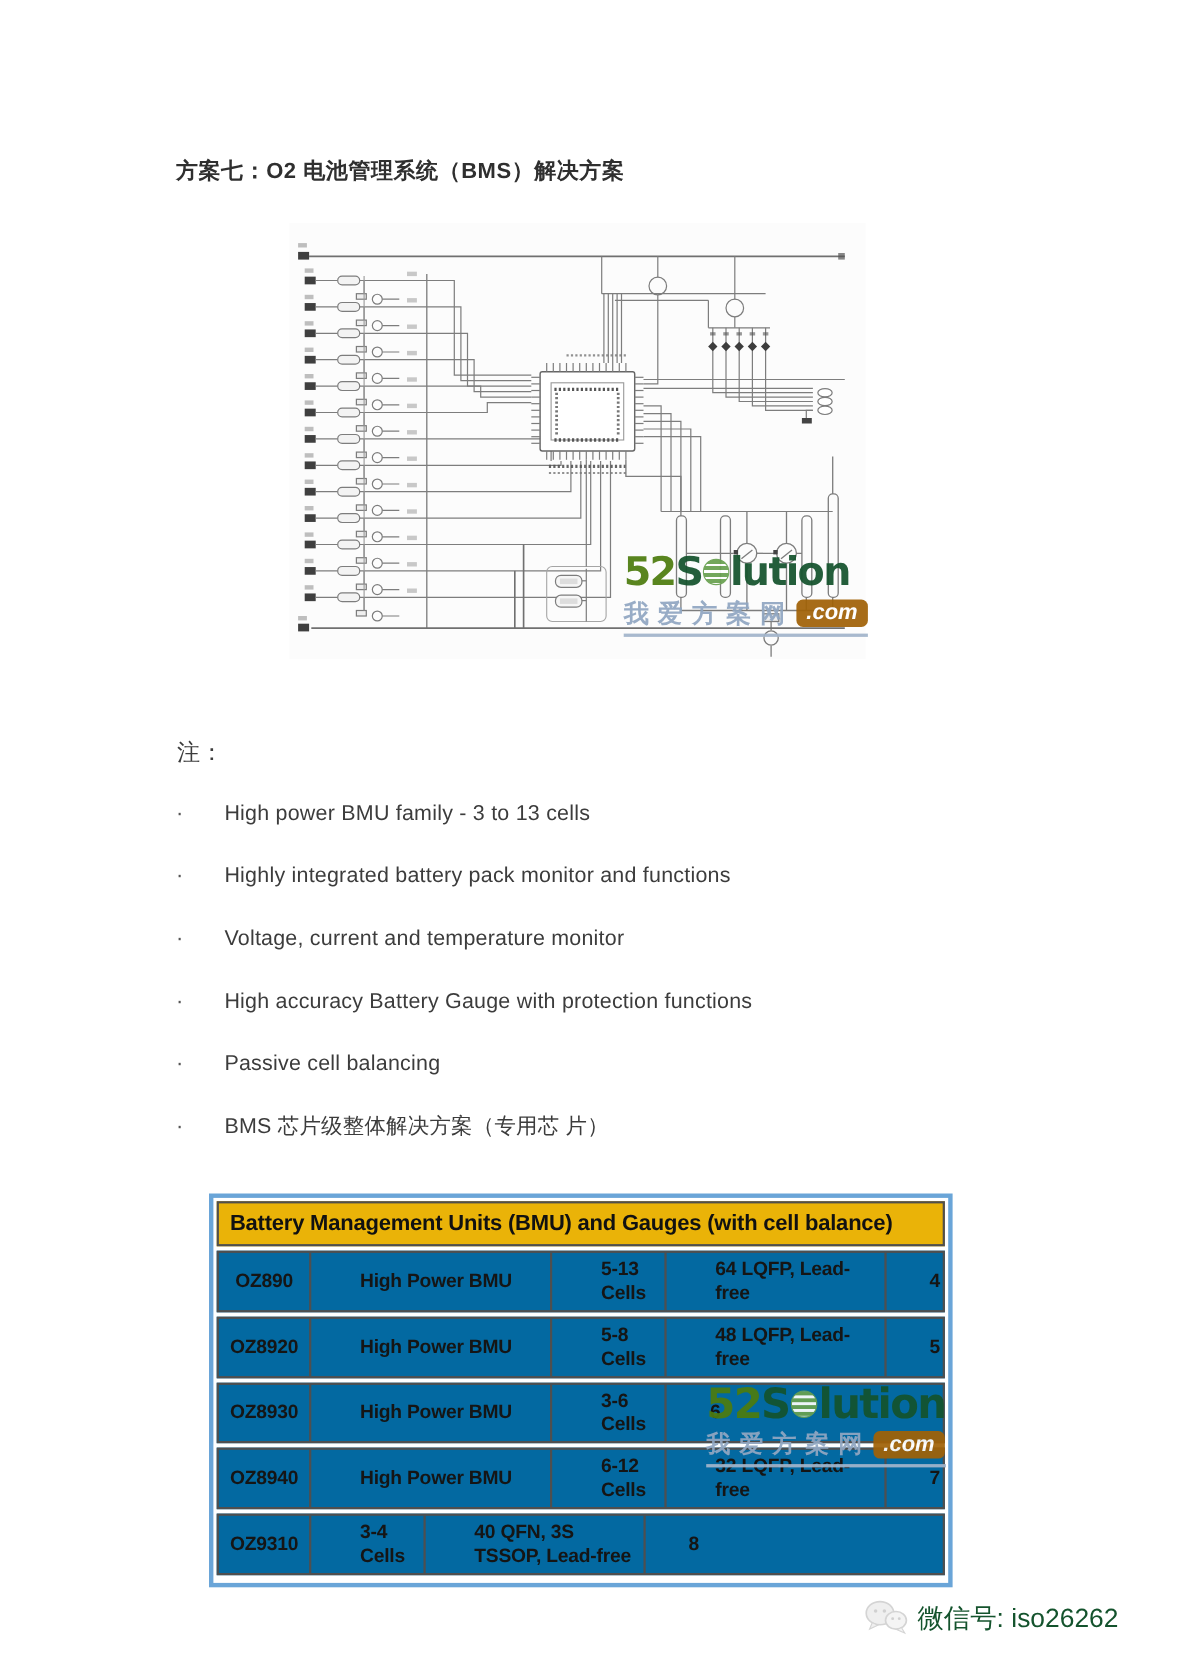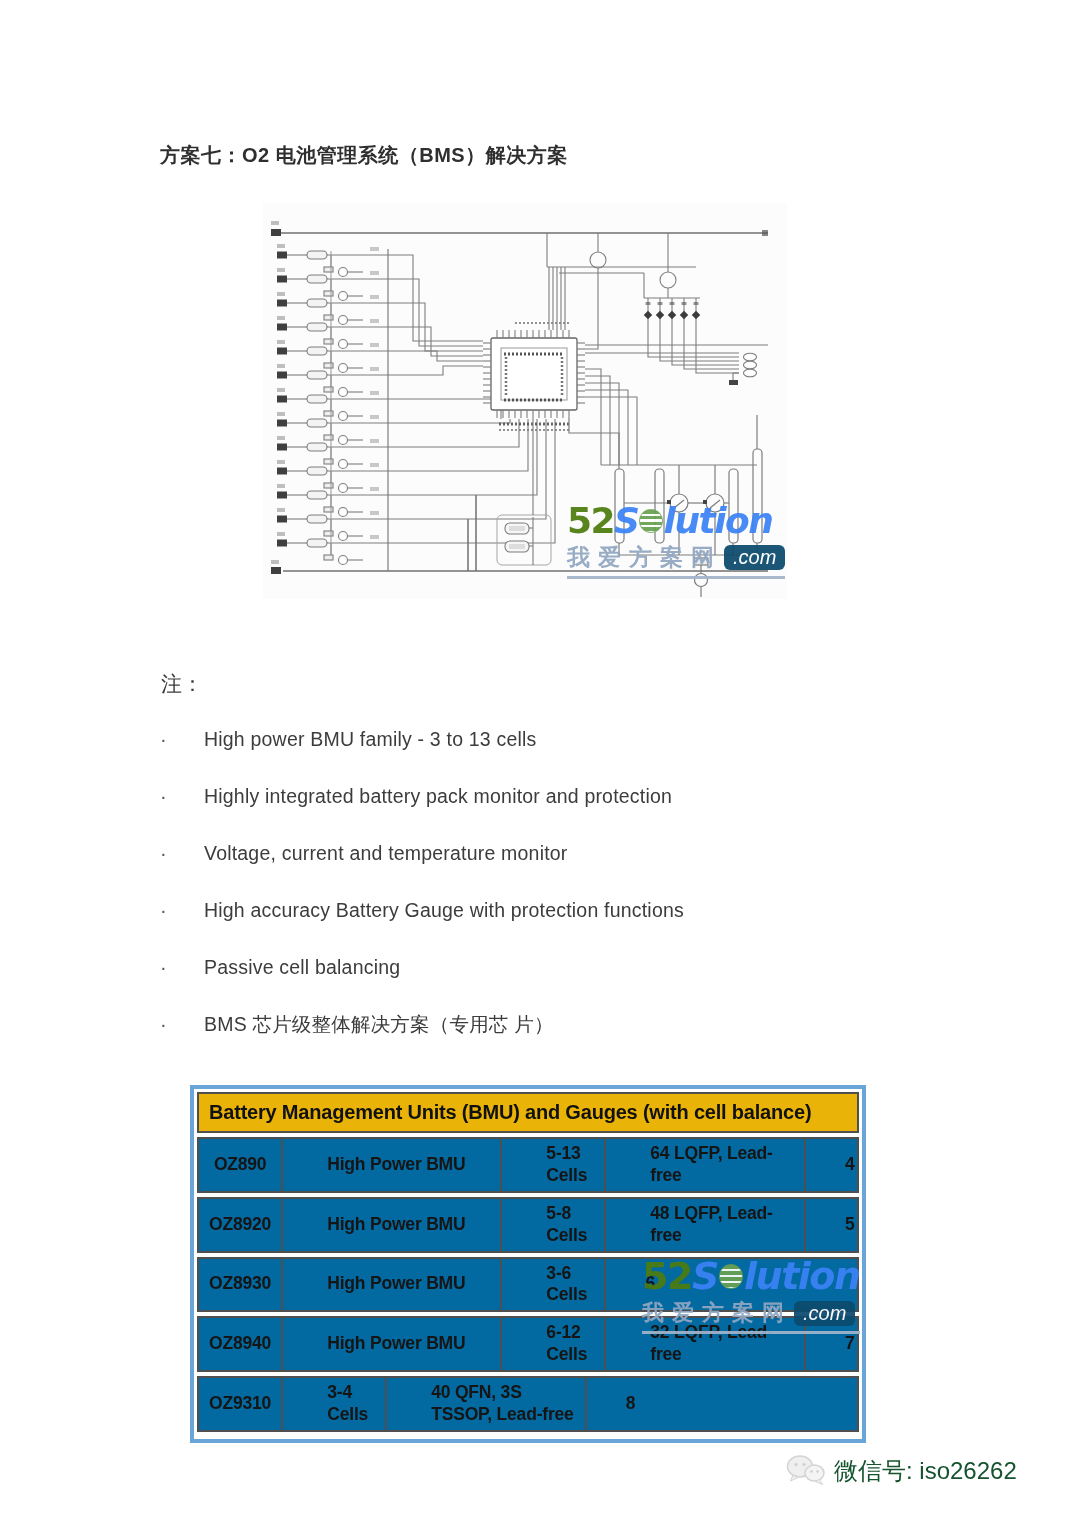--- a/index.html
+++ b/index.html
@@ -32,29 +32,29 @@
   .c4{width:30.3%;}
   .c5{width:7.3%;justify-content:center;}
   
   .wm{position:absolute;pointer-events:none;opacity:.93;}
   .wm-schematic{left:304px;top:300px;}
   .wm-table{left:448px;top:168px;}
   .wm-top{font-weight:800;font-family:"DejaVu Sans",sans-serif;letter-spacing:-1.5px;line-height:1;white-space:nowrap;}
   .wm-schematic .wm-top{font-size:36px;}
   .wm-table .wm-top{font-size:38px;}
   .wm-52{color:#4d7c0f;}
-  .wm-sol{color:#3b82f6;font-style:italic;}
+  .wm-sol{color:#14532d;}
   .globe{display:inline-block;width:.60em;height:.60em;border-radius:50%;
          background:repeating-linear-gradient(180deg,#69a150 0 .10em,#ffffff .10em .16em);
          border:.035em solid #69a150;margin:0 .02em;}
   .wm-bottom{display:flex;align-items:center;margin-top:3px;border-bottom:3px solid #a2b5cb;
              padding-bottom:3px;white-space:nowrap;}
   .wm-cn{font-family:"Liberation Serif",serif;font-weight:700;letter-spacing:8px;color:#91a7c2;font-size:23px;}
   .wm-table .wm-cn{font-size:22px;}
-  .wm-com{background:#0c4a6e;color:#fff;font-style:italic;font-weight:400;font-size:20px;
+  .wm-com{background:#a16207;color:#fff;font-style:italic;font-weight:700;font-size:20px;
           padding:1px 9px;border-radius:6px;margin-left:2px;letter-spacing:0;}
   
   .wechat{position:absolute;left:786px;top:1454px;display:flex;align-items:center;gap:8px;
           color:#14532d;font-size:24px;text-shadow:0 1px 0 #fff;text-align:center;}
 </style>
 </head>
 <body>
 
 <div class="page">
 
@@ -323,21 +323,21 @@
 
   <div class="note">注：</div>
 
   <ul class="bullets">
     <li class="bullet">
         <span class="dot">·</span>
         <span class="btext">High power BMU family - 3 to 13 cells</span>
       </li>
     <li class="bullet">
         <span class="dot">·</span>
-        <span class="btext">Highly integrated battery pack monitor and protection</span>
+        <span class="btext">Highly integrated battery pack monitor and functions</span>
       </li>
     <li class="bullet">
         <span class="dot">·</span>
         <span class="btext">Voltage, current and temperature monitor</span>
       </li>
     <li class="bullet">
         <span class="dot">·</span>
         <span class="btext">High accuracy Battery Gauge with protection functions</span>
       </li>
     <li class="bullet">

